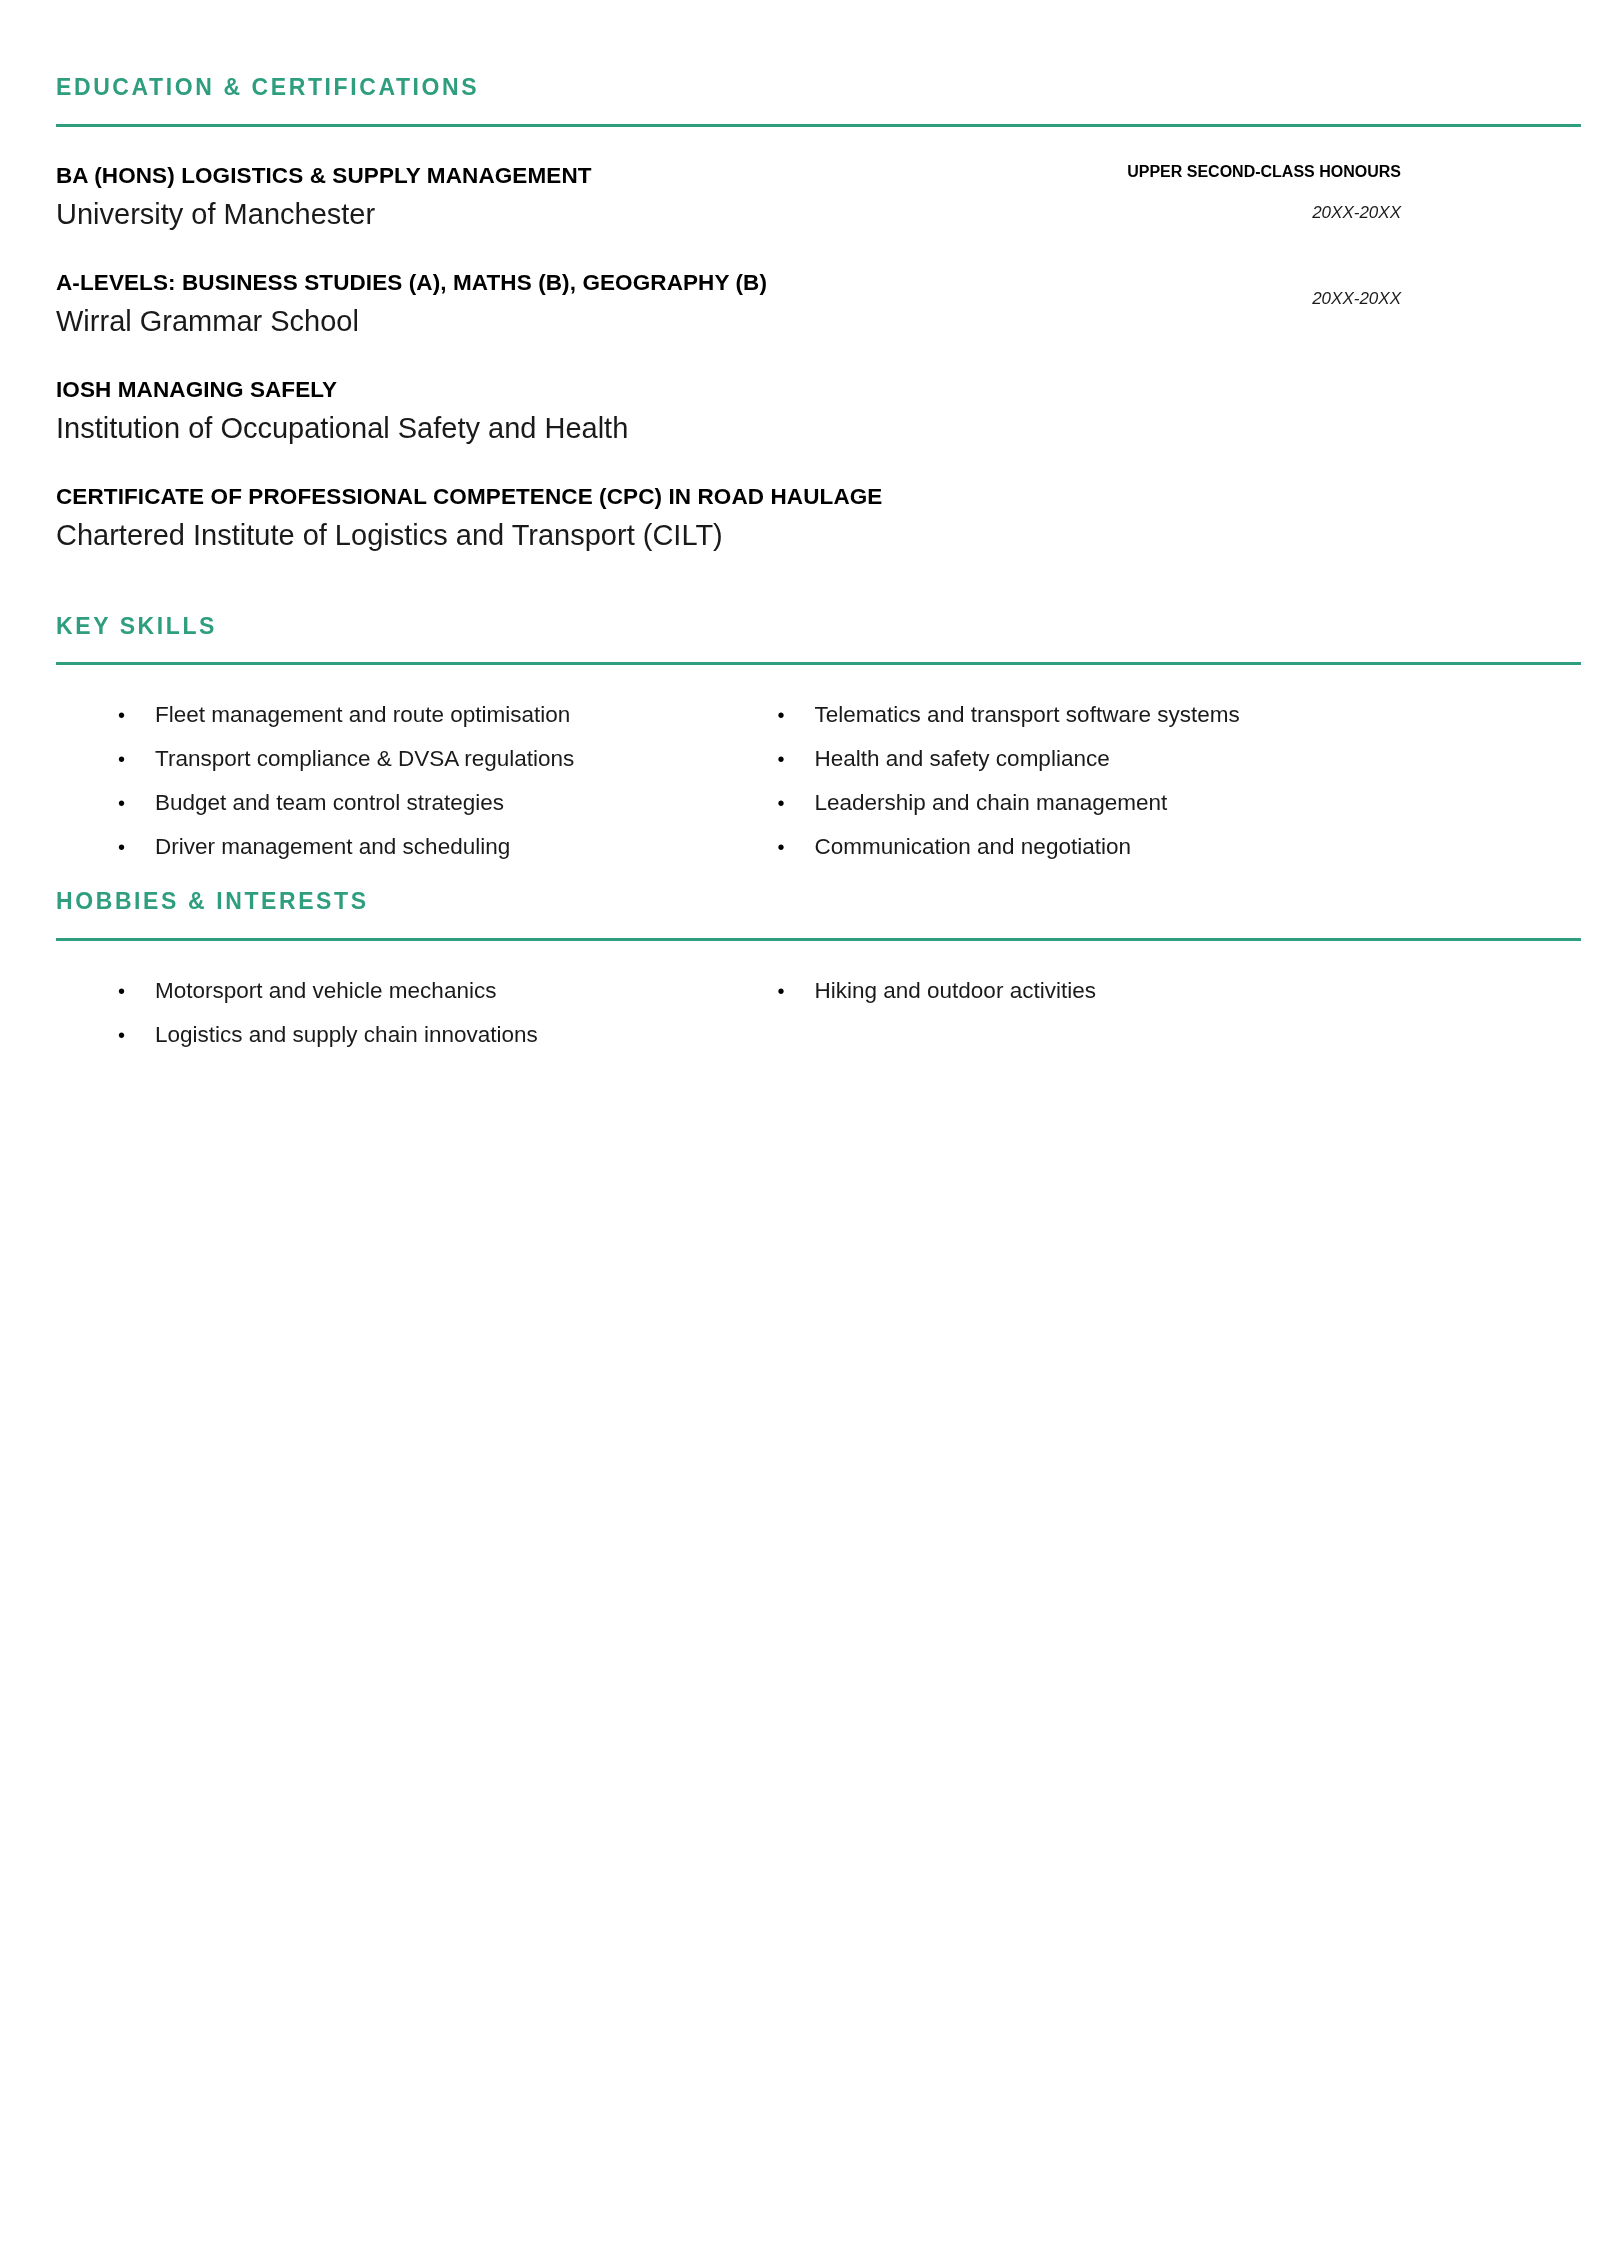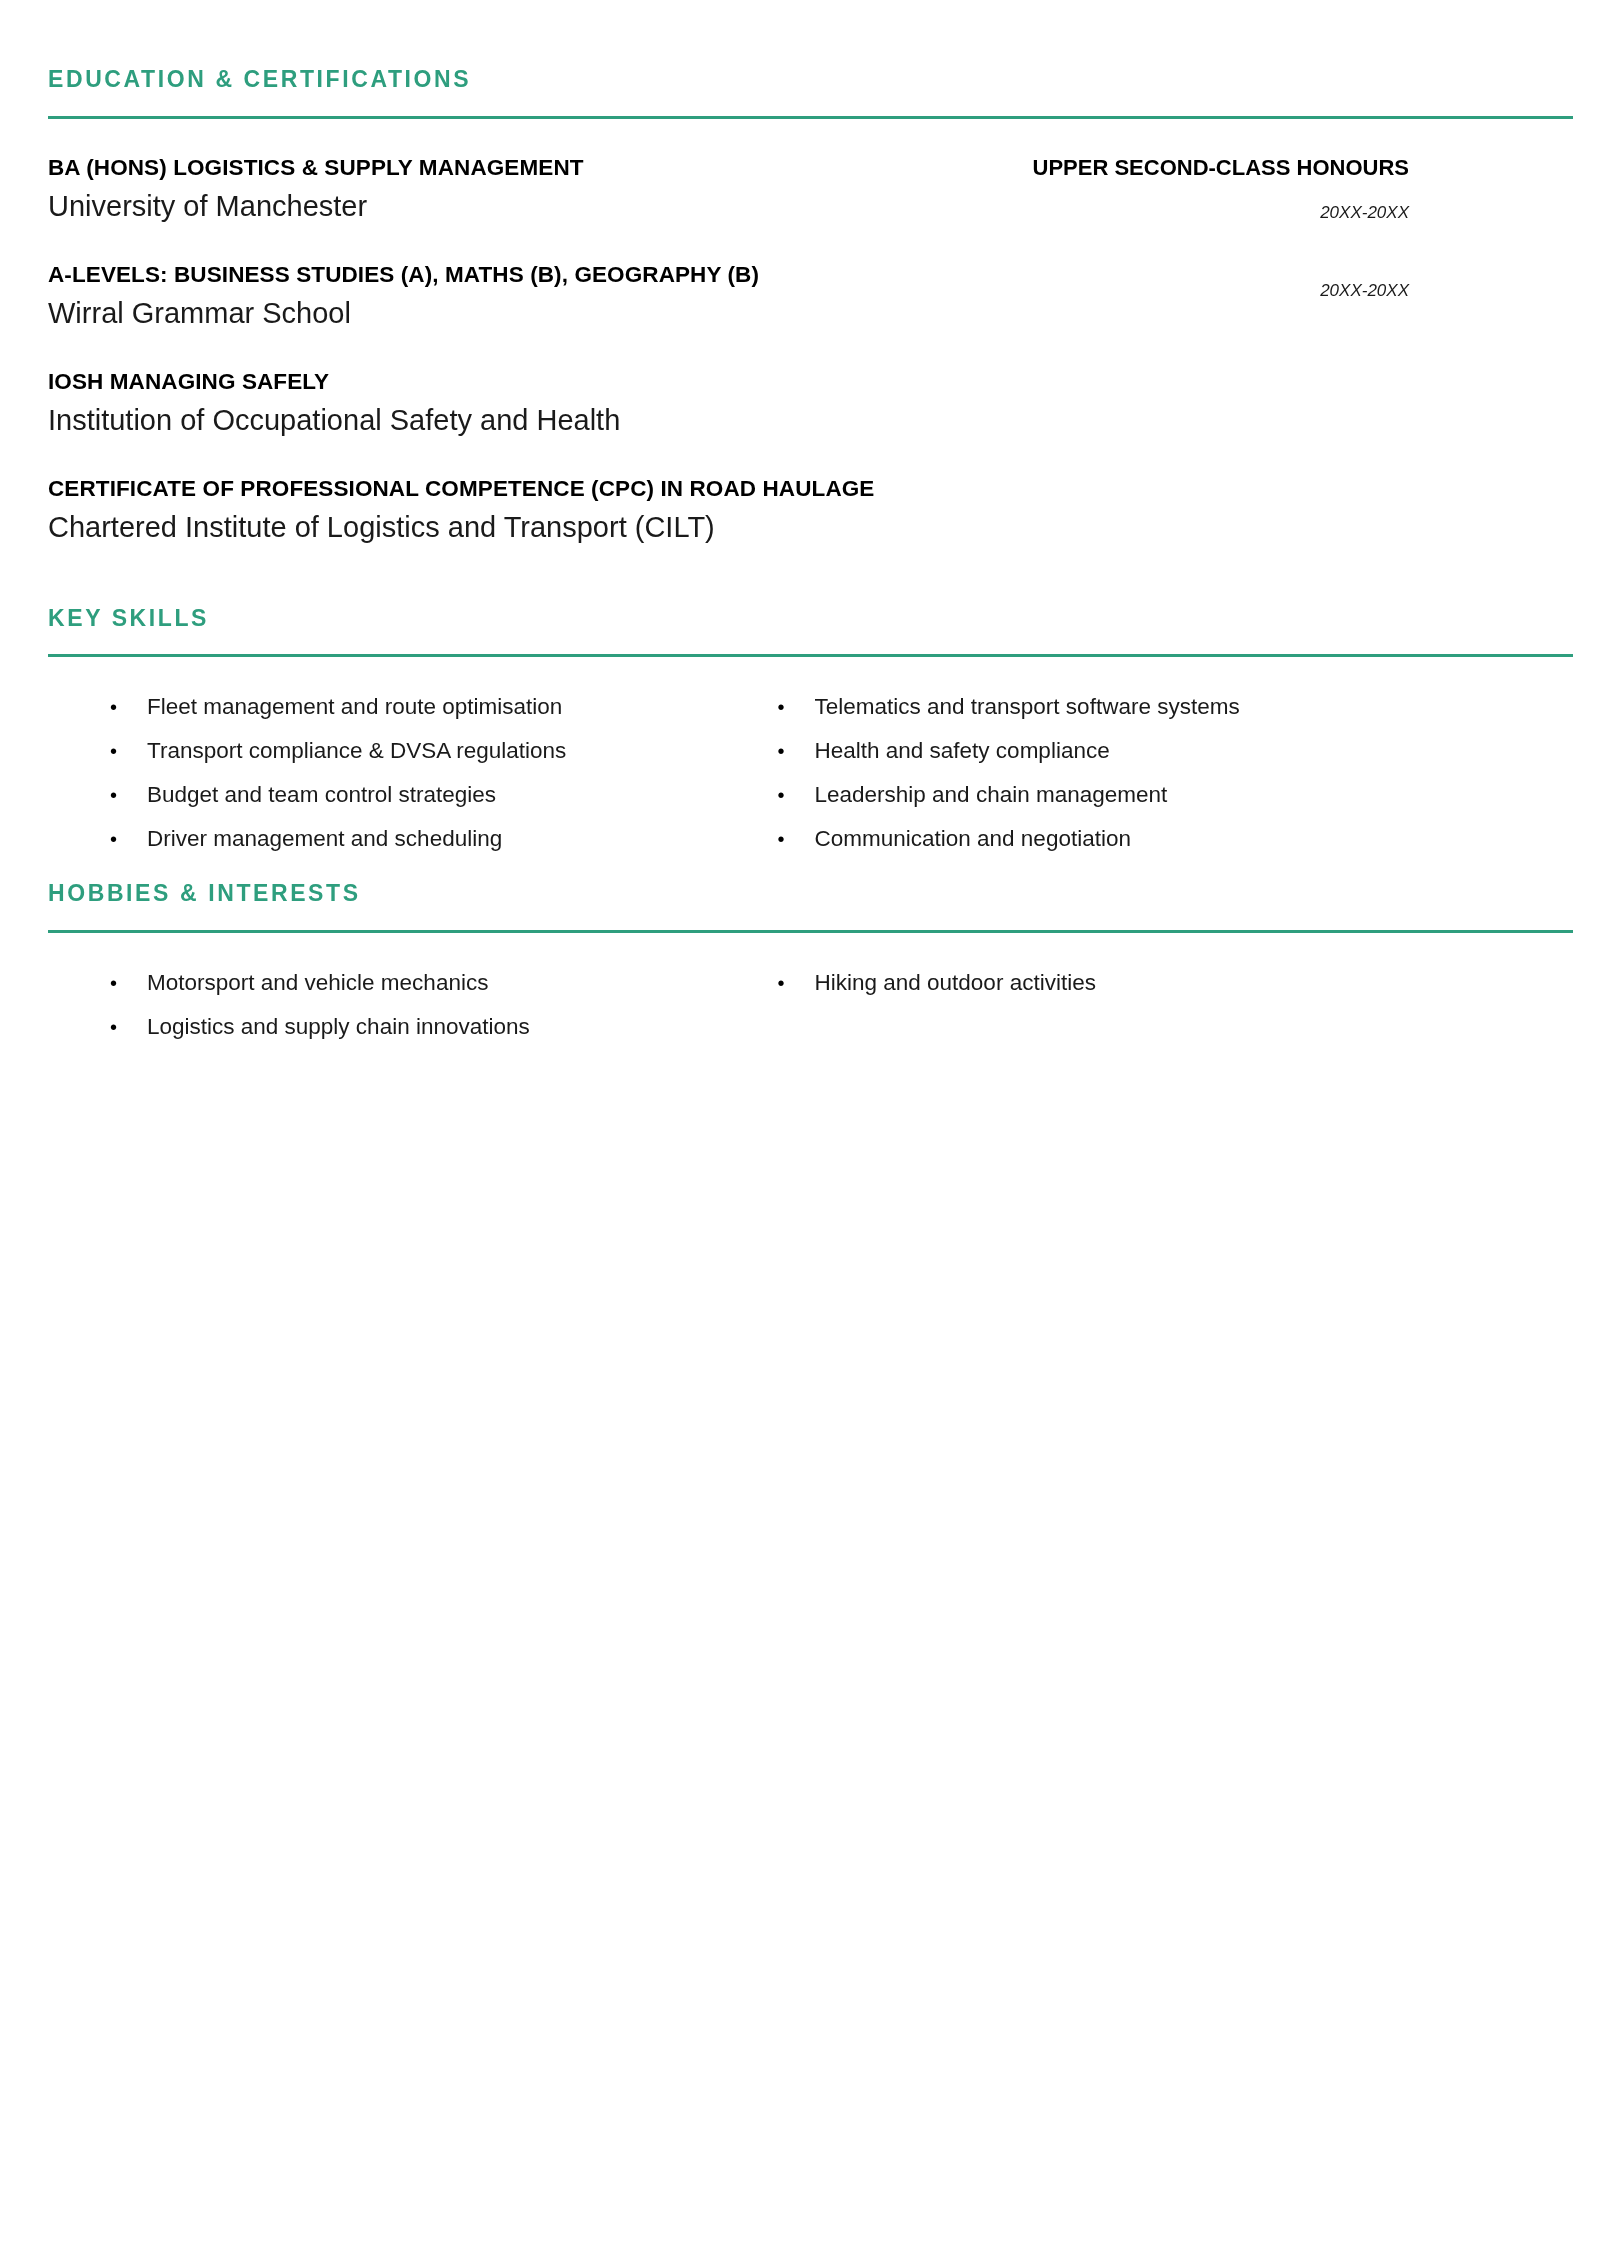--- a/index.html
+++ b/index.html
@@ -14,21 +14,21 @@
     height: 2263px;
     font-family: "Liberation Sans", sans-serif;
     color: #1a1a1a;
     position: relative;
     overflow: hidden;
   }
 
   .page {
     width: 1436px;
     height: 2263px;
-    padding: 0;
+    padding: 8px;
     position: relative;
     background: #ffffff;
   }
 
   .content {
     padding-left: 48px;
     padding-right: 27px;
     padding-top: 66px;
   }
 
@@ -91,21 +91,21 @@
 
   .edu-sub {
     font-size: 29px;
     font-weight: normal;
     color: #1a1a1a;
     line-height: 1.34;
     margin-top: 4px;
   }
 
   .edu-award {
-    font-size: 22px;
+    font-size: 16px;
     font-weight: bold;
     color: #000000;
     line-height: 1.34;
     white-space: nowrap;
   }
 
   .edu-dates {
     font-size: 17px;
     font-style: italic;
     color: #1a1a1a;

